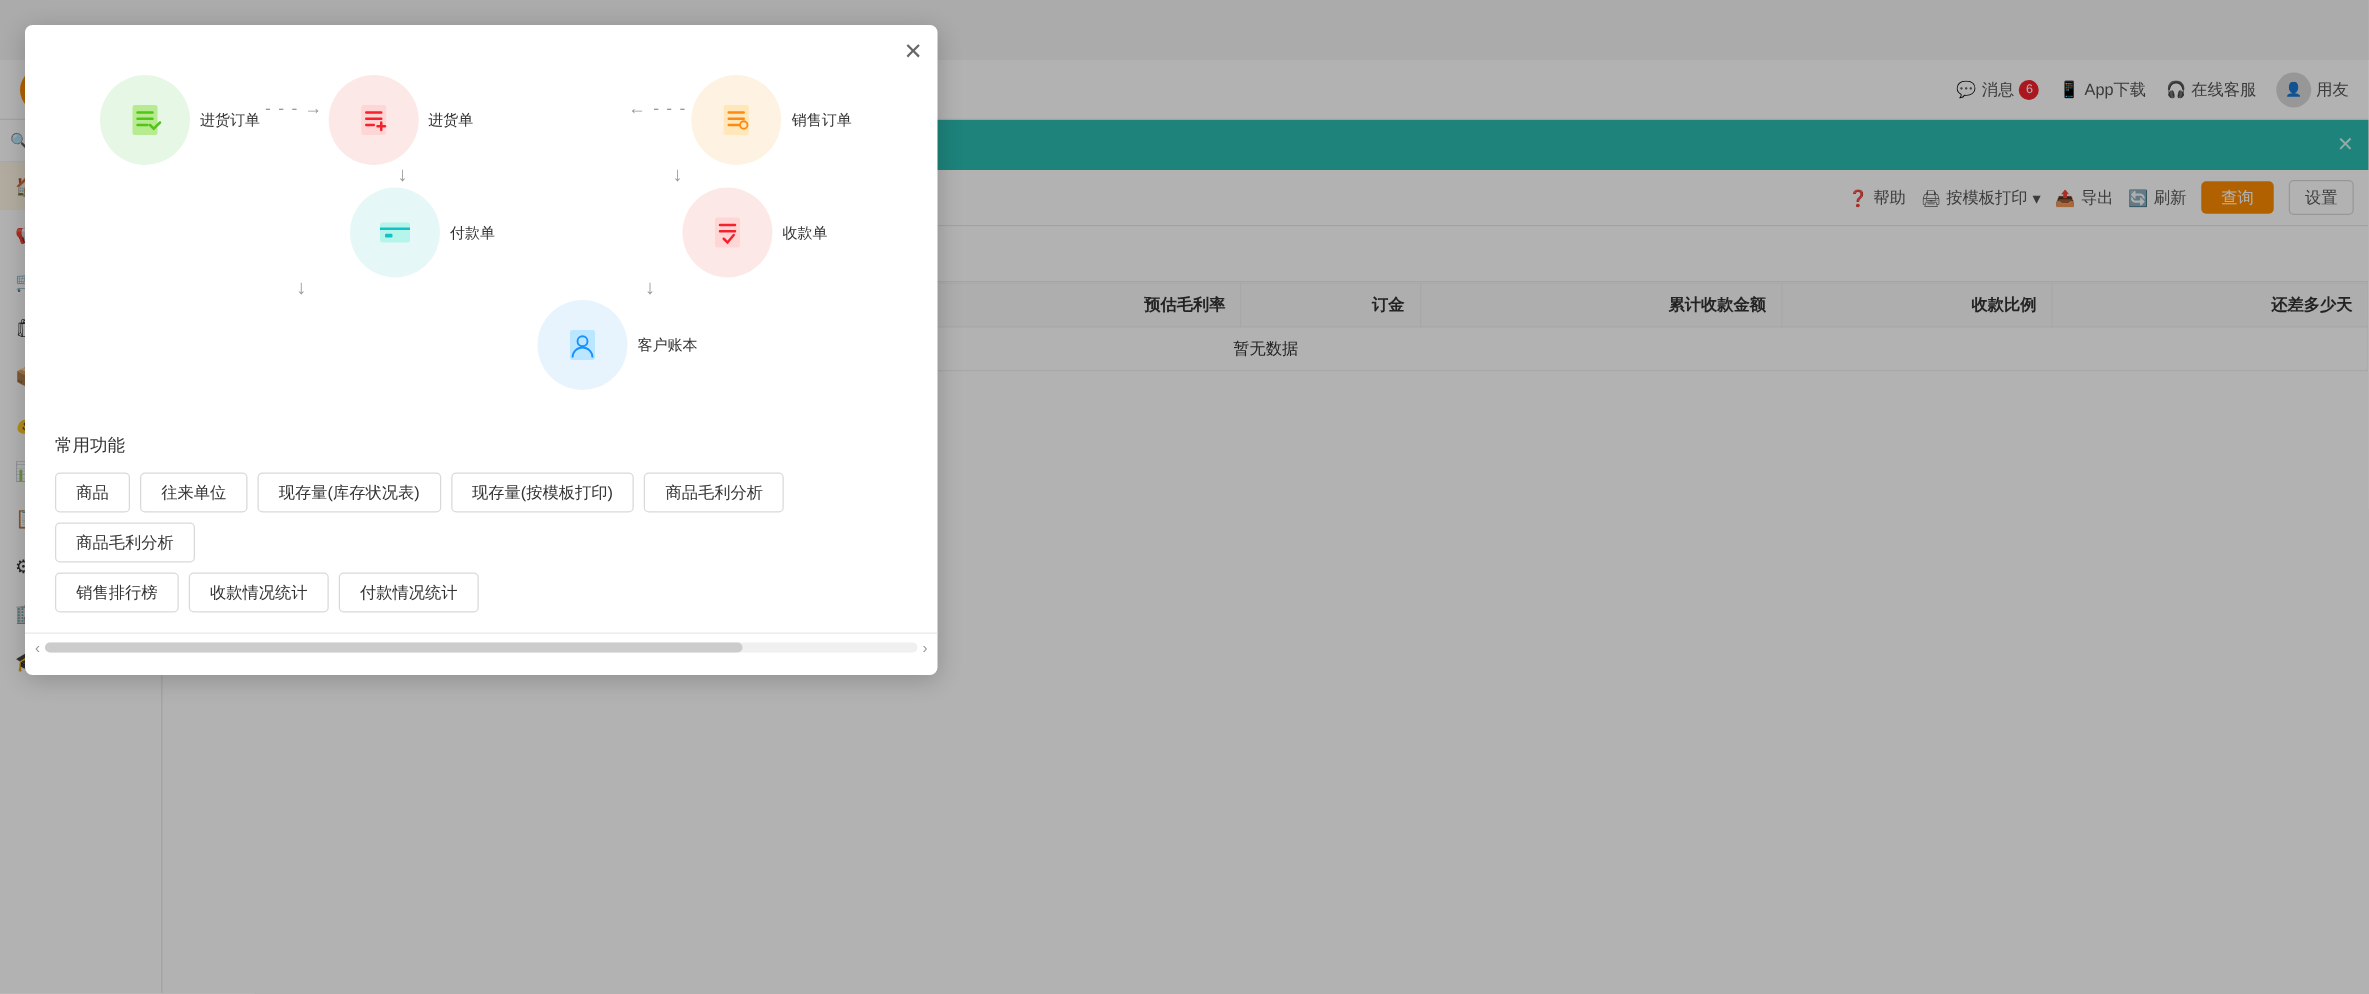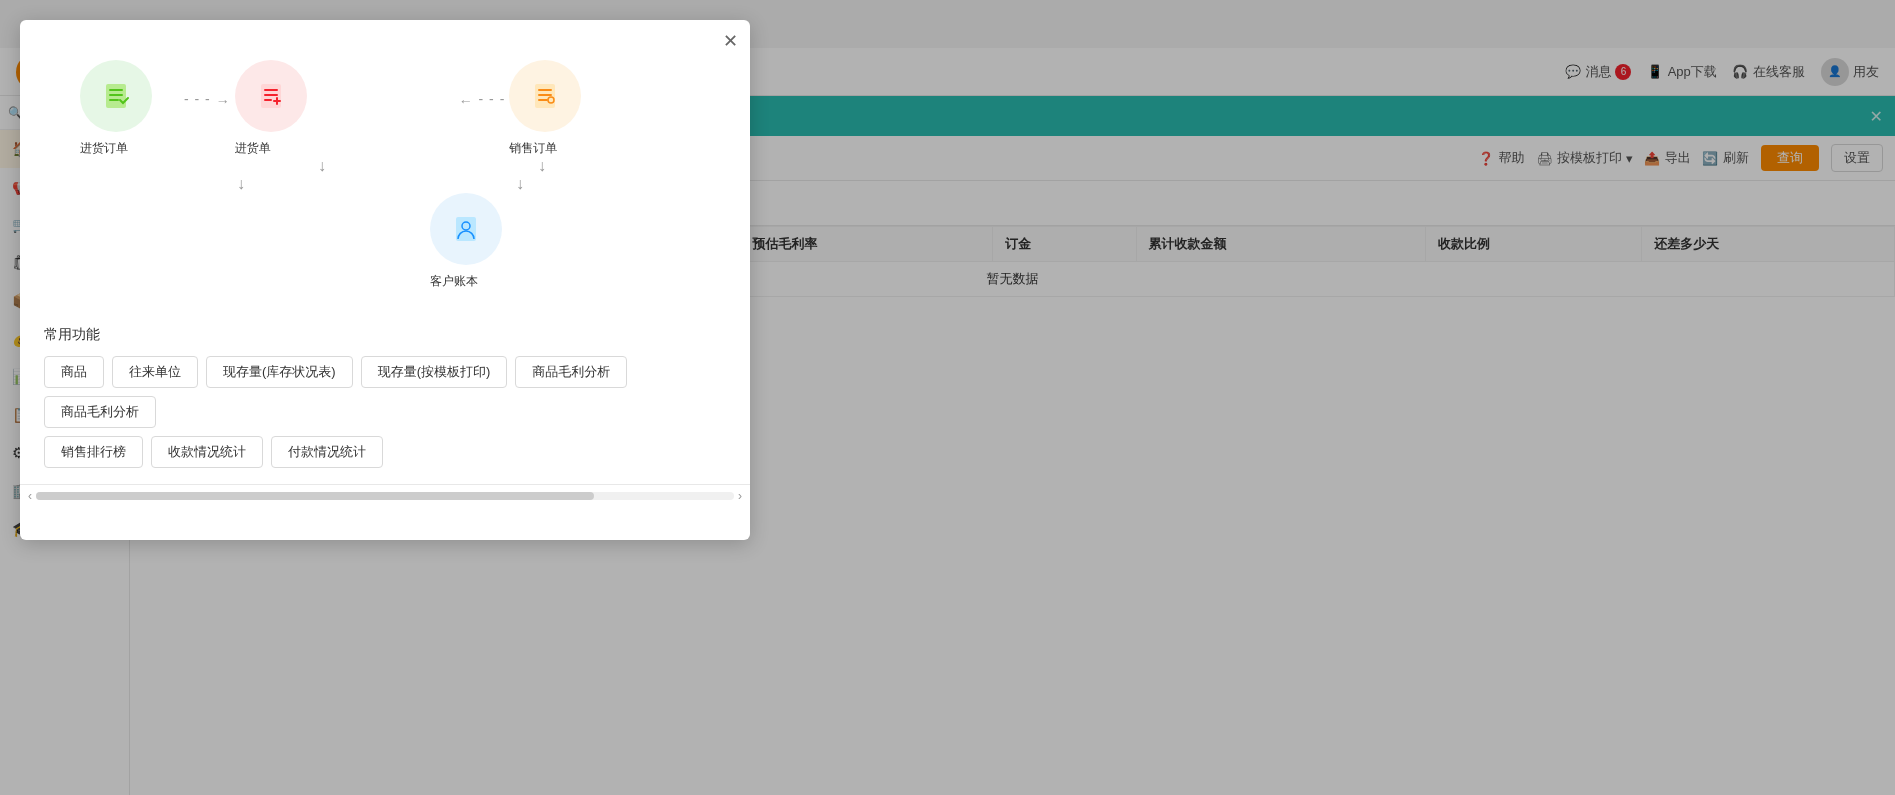--- a/index.html
+++ b/index.html
@@ -45,33 +45,33 @@
 
     
     .filter-row { display: flex; align-items: center; padding: 8px 12px; background: #fff; border-bottom: 1px solid #e8e8e8; gap: 12px; }
     .filter-input { border: 1px solid #d9d9d9; padding: 4px 8px; border-radius: 4px; width: 160px; font-size: 13px; color: #999; display: flex; align-items: center; gap: 6px; }
     .filter-select { border: 1px solid #d9d9d9; padding: 4px 8px; border-radius: 4px; width: 160px; font-size: 13px; color: #333; display: flex; align-items: center; justify-content: space-between; }
     .more-conditions { color: #2abcb0; font-size: 13px; cursor: pointer; }
 
     
     .table-container { background: #fff; overflow: auto; flex: 1; }
     .data-table { width: 100%; border-collapse: collapse; }
-    .data-table th { background: #fafafa; border: 1px solid #f0f0f0; padding: 8px 12px; font-size: 13px; color: #333; text-align: left; white-space: nowrap; }
+    .data-table th { background: #fafafa; border: 1px solid #f0f0f0; padding: 8px 12px; font-size: 13px; color: #333; text-align: right; white-space: nowrap; }
     .data-table td { border: 1px solid #f0f0f0; padding: 8px 12px; text-align: center; color: #333; }
     .empty-tip { text-align: center; padding: 40px; color: #999; font-size: 13px; }
 
     
     .modal-overlay { position: absolute; top: 0; left: 0; right: 0; bottom: 0; background: rgba(0,0,0,0.3); z-index: 100; display: flex; align-items: flex-start; justify-content: flex-start; padding-top: 20px; padding-left: 20px; }
     .modal { background: #fff; border-radius: 6px; width: 730px; min-height: 520px; position: relative; box-shadow: 0 4px 20px rgba(0,0,0,0.2); }
     .modal-close { position: absolute; top: 12px; right: 12px; cursor: pointer; color: #666; font-size: 18px; line-height: 1; }
 
     
     .flow-area { padding: 40px 60px 20px 60px; display: flex; flex-direction: column; gap: 0; }
     .flow-row { display: flex; align-items: center; justify-content: flex-start; gap: 0; }
-    .flow-node { display: flex; flex-direction: column; align-items: flex-start; gap: 8px; min-width: 100px; }
+    .flow-node { display: flex; align-items: center; gap: 8px; min-width: 100px; }
     .flow-circle { width: 72px; height: 72px; border-radius: 50%; display: flex; align-items: center; justify-content: center; font-size: 26px; }
     .flow-circle.green { background: #e6f7e6; color: #52c41a; }
     .flow-circle.red-light { background: #fde8e8; color: #f5222d; }
     .flow-circle.purple { background: #f3e8fd; color: #722ed1; }
     .flow-circle.orange { background: #fef3e2; color: #fa8c16; }
     .flow-circle.teal { background: #e6f7f7; color: #13c2c2; }
     .flow-circle.red { background: #fde8e8; color: #f5222d; }
     .flow-circle.orange2 { background: #fef3e2; color: #fa8c16; }
     .flow-circle.blue { background: #e8f4fd; color: #1890ff; }
     .flow-label { font-size: 12px; color: #333; text-align: center; }
@@ -318,21 +318,41 @@
           <div style="width:100px;display:flex;align-items:center;justify-content:center;">
             <span style="color:#999;font-size:16px;">↓</span>
           </div>
           <div style="width:120px;"></div>
           <div style="width:100px;display:flex;align-items:center;justify-content:center;">
             <span style="color:#999;font-size:16px;">↓</span>
           </div>
         </div>
 
         <div class="flow-row" style="margin-top:0; gap:0; margin-left:200px;">
+          <div class="flow-node">
+            <div class="flow-circle teal">
+              <svg width="32" height="32" viewBox="0 0 32 32" fill="none">
+                <rect x="4" y="8" width="24" height="16" rx="2" fill="#b5f5ec"></rect>
+                <path d="M4 13h24" stroke="#13c2c2" stroke-width="2"></path>
+                <rect x="8" y="17" width="6" height="3" rx="1" fill="#13c2c2"></rect>
+              </svg>
+            </div>
+            <span class="flow-label">付款单</span>
+          </div>
           <div style="width:150px;"></div>
+          <div class="flow-node">
+            <div class="flow-circle red">
+              <svg width="32" height="32" viewBox="0 0 32 32" fill="none">
+                <rect x="6" y="4" width="20" height="24" rx="2" fill="#ffd6d6"></rect>
+                <path d="M10 10h12M10 15h12" stroke="#f5222d" stroke-width="2" stroke-linecap="round"></path>
+                <path d="M13 21l3 3 5-6" stroke="#f5222d" stroke-width="2" stroke-linecap="round"></path>
+              </svg>
+            </div>
+            <span class="flow-label">收款单</span>
+          </div>
         </div>
 
         <div style="display:flex; margin-left:12px;">
           <div style="width:298px;display:flex;align-items:center;justify-content:center;">
             <span style="color:#999;font-size:16px;">↓</span>
           </div>
           <div style="width:80px;"></div>
           <div style="width:100px;display:flex;align-items:center;justify-content:center;">
             <span style="color:#999;font-size:16px;">↓</span>
           </div>

